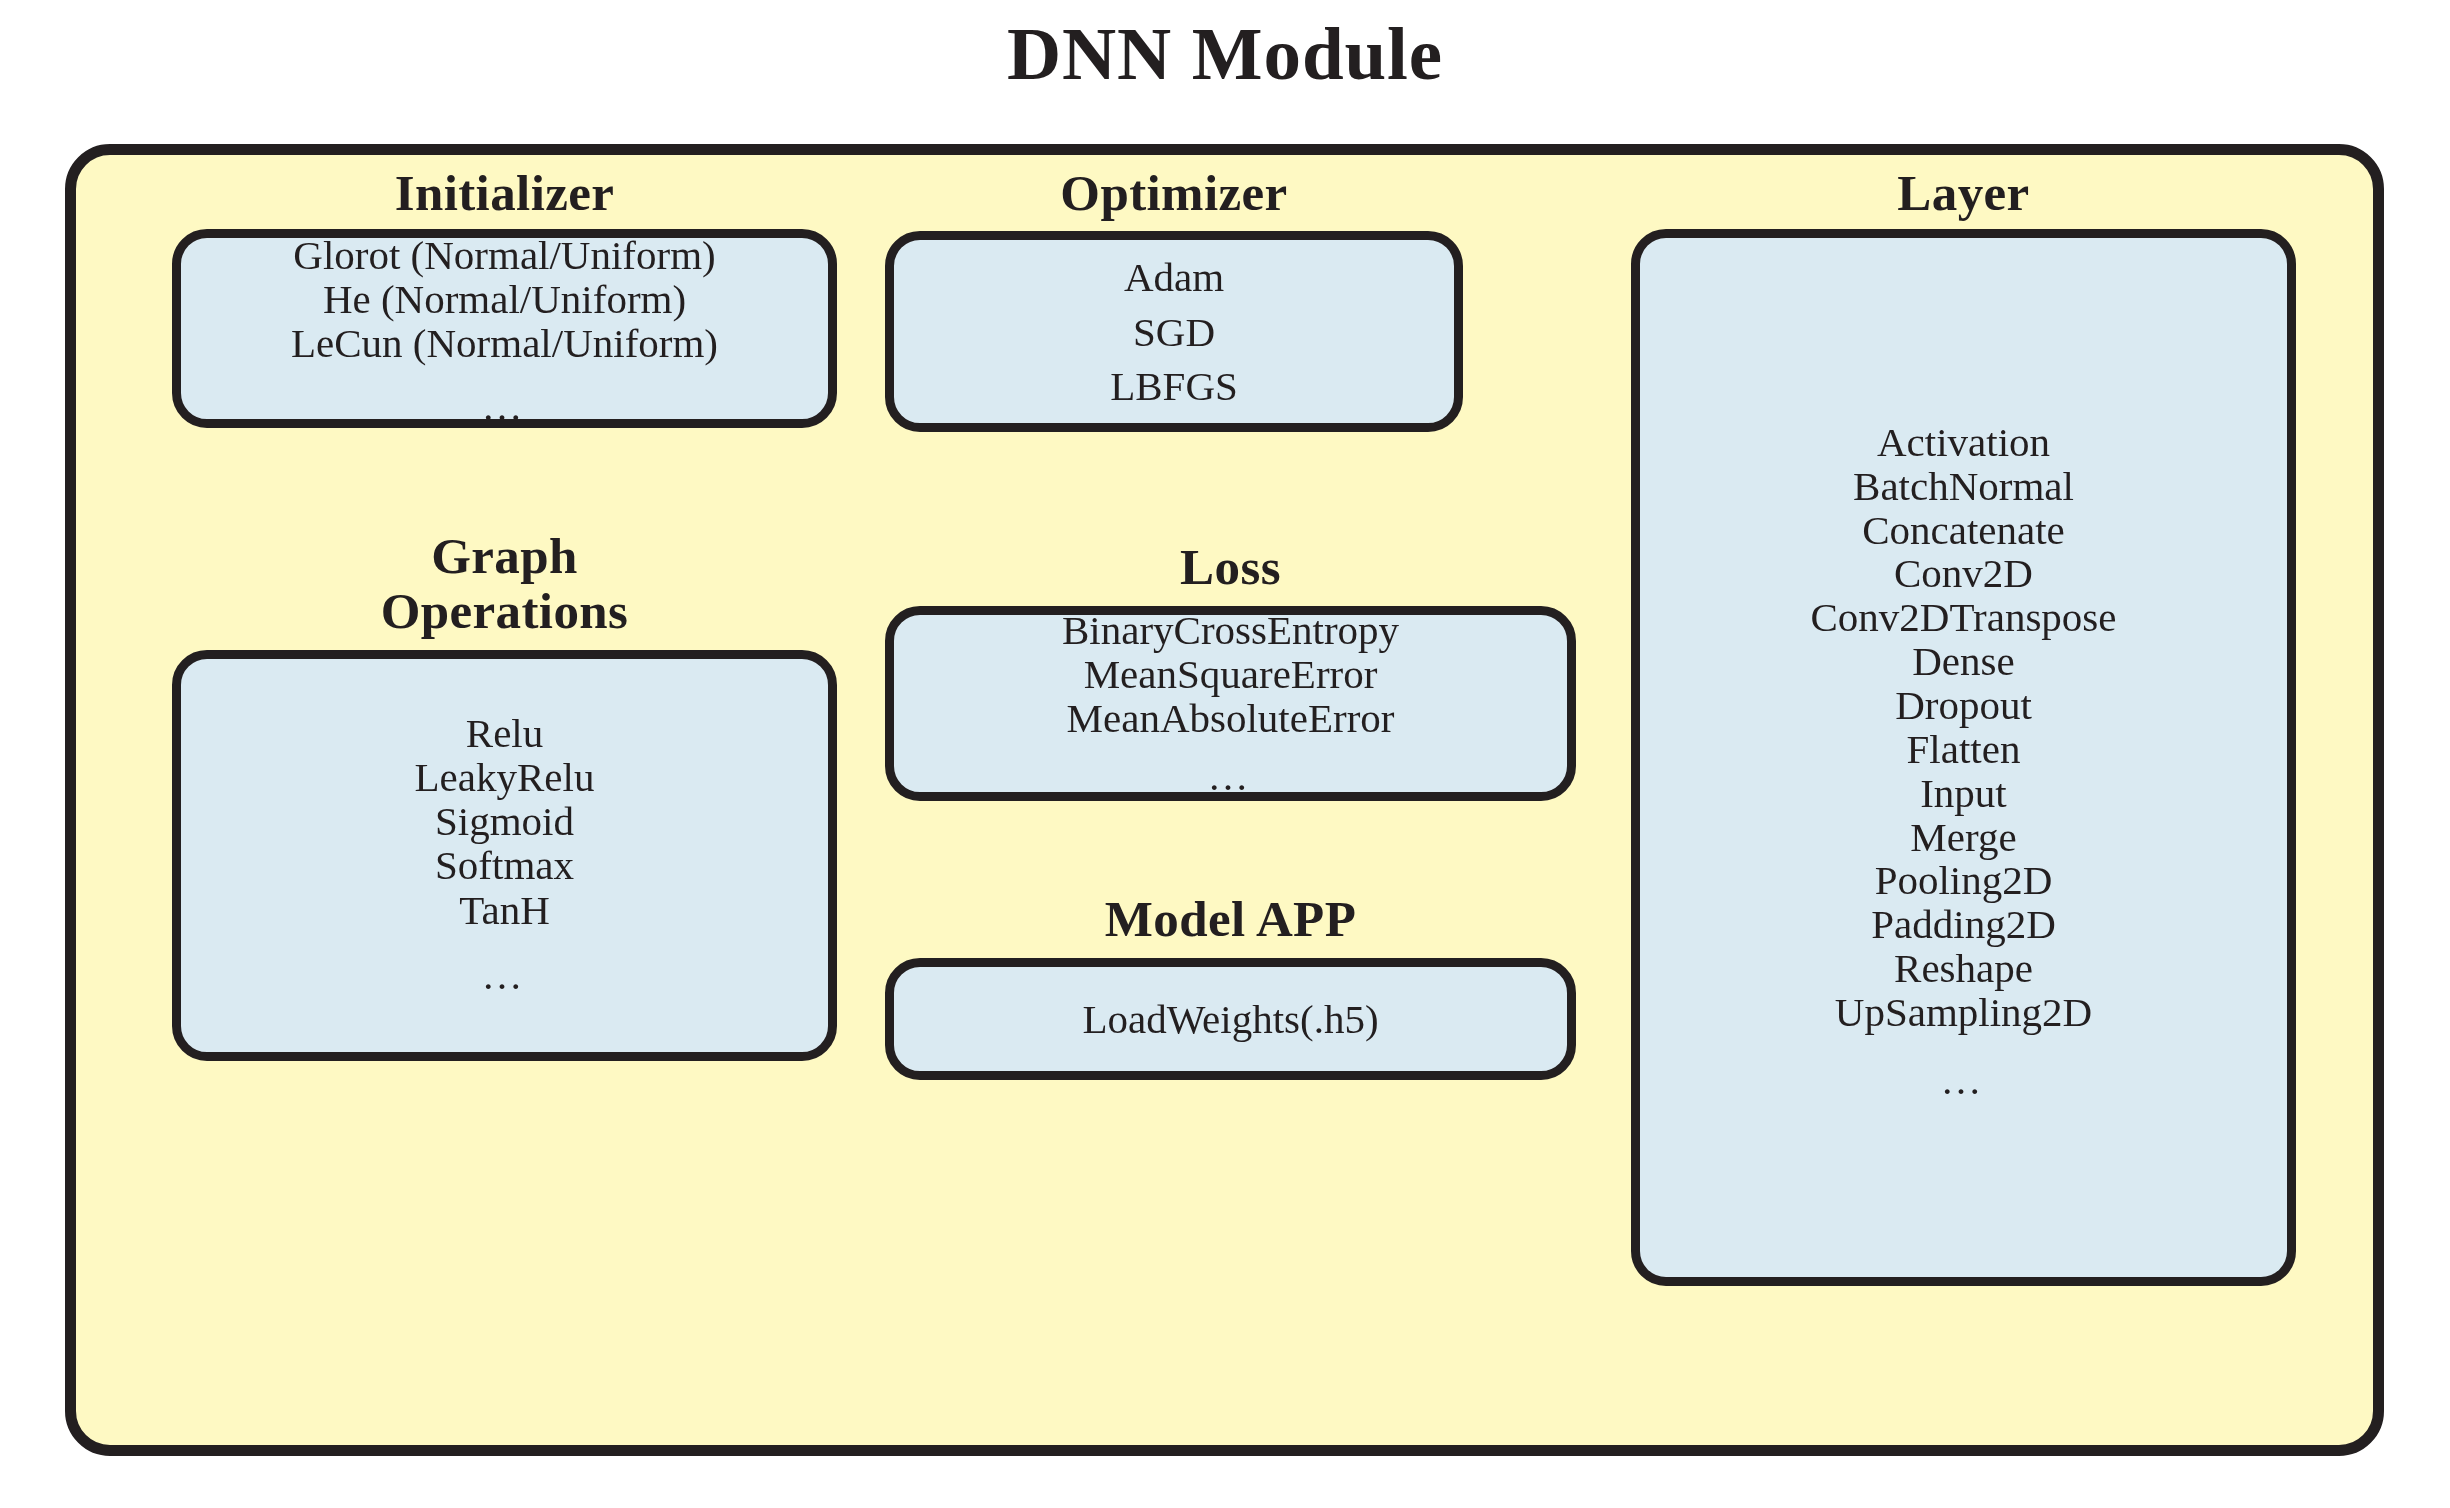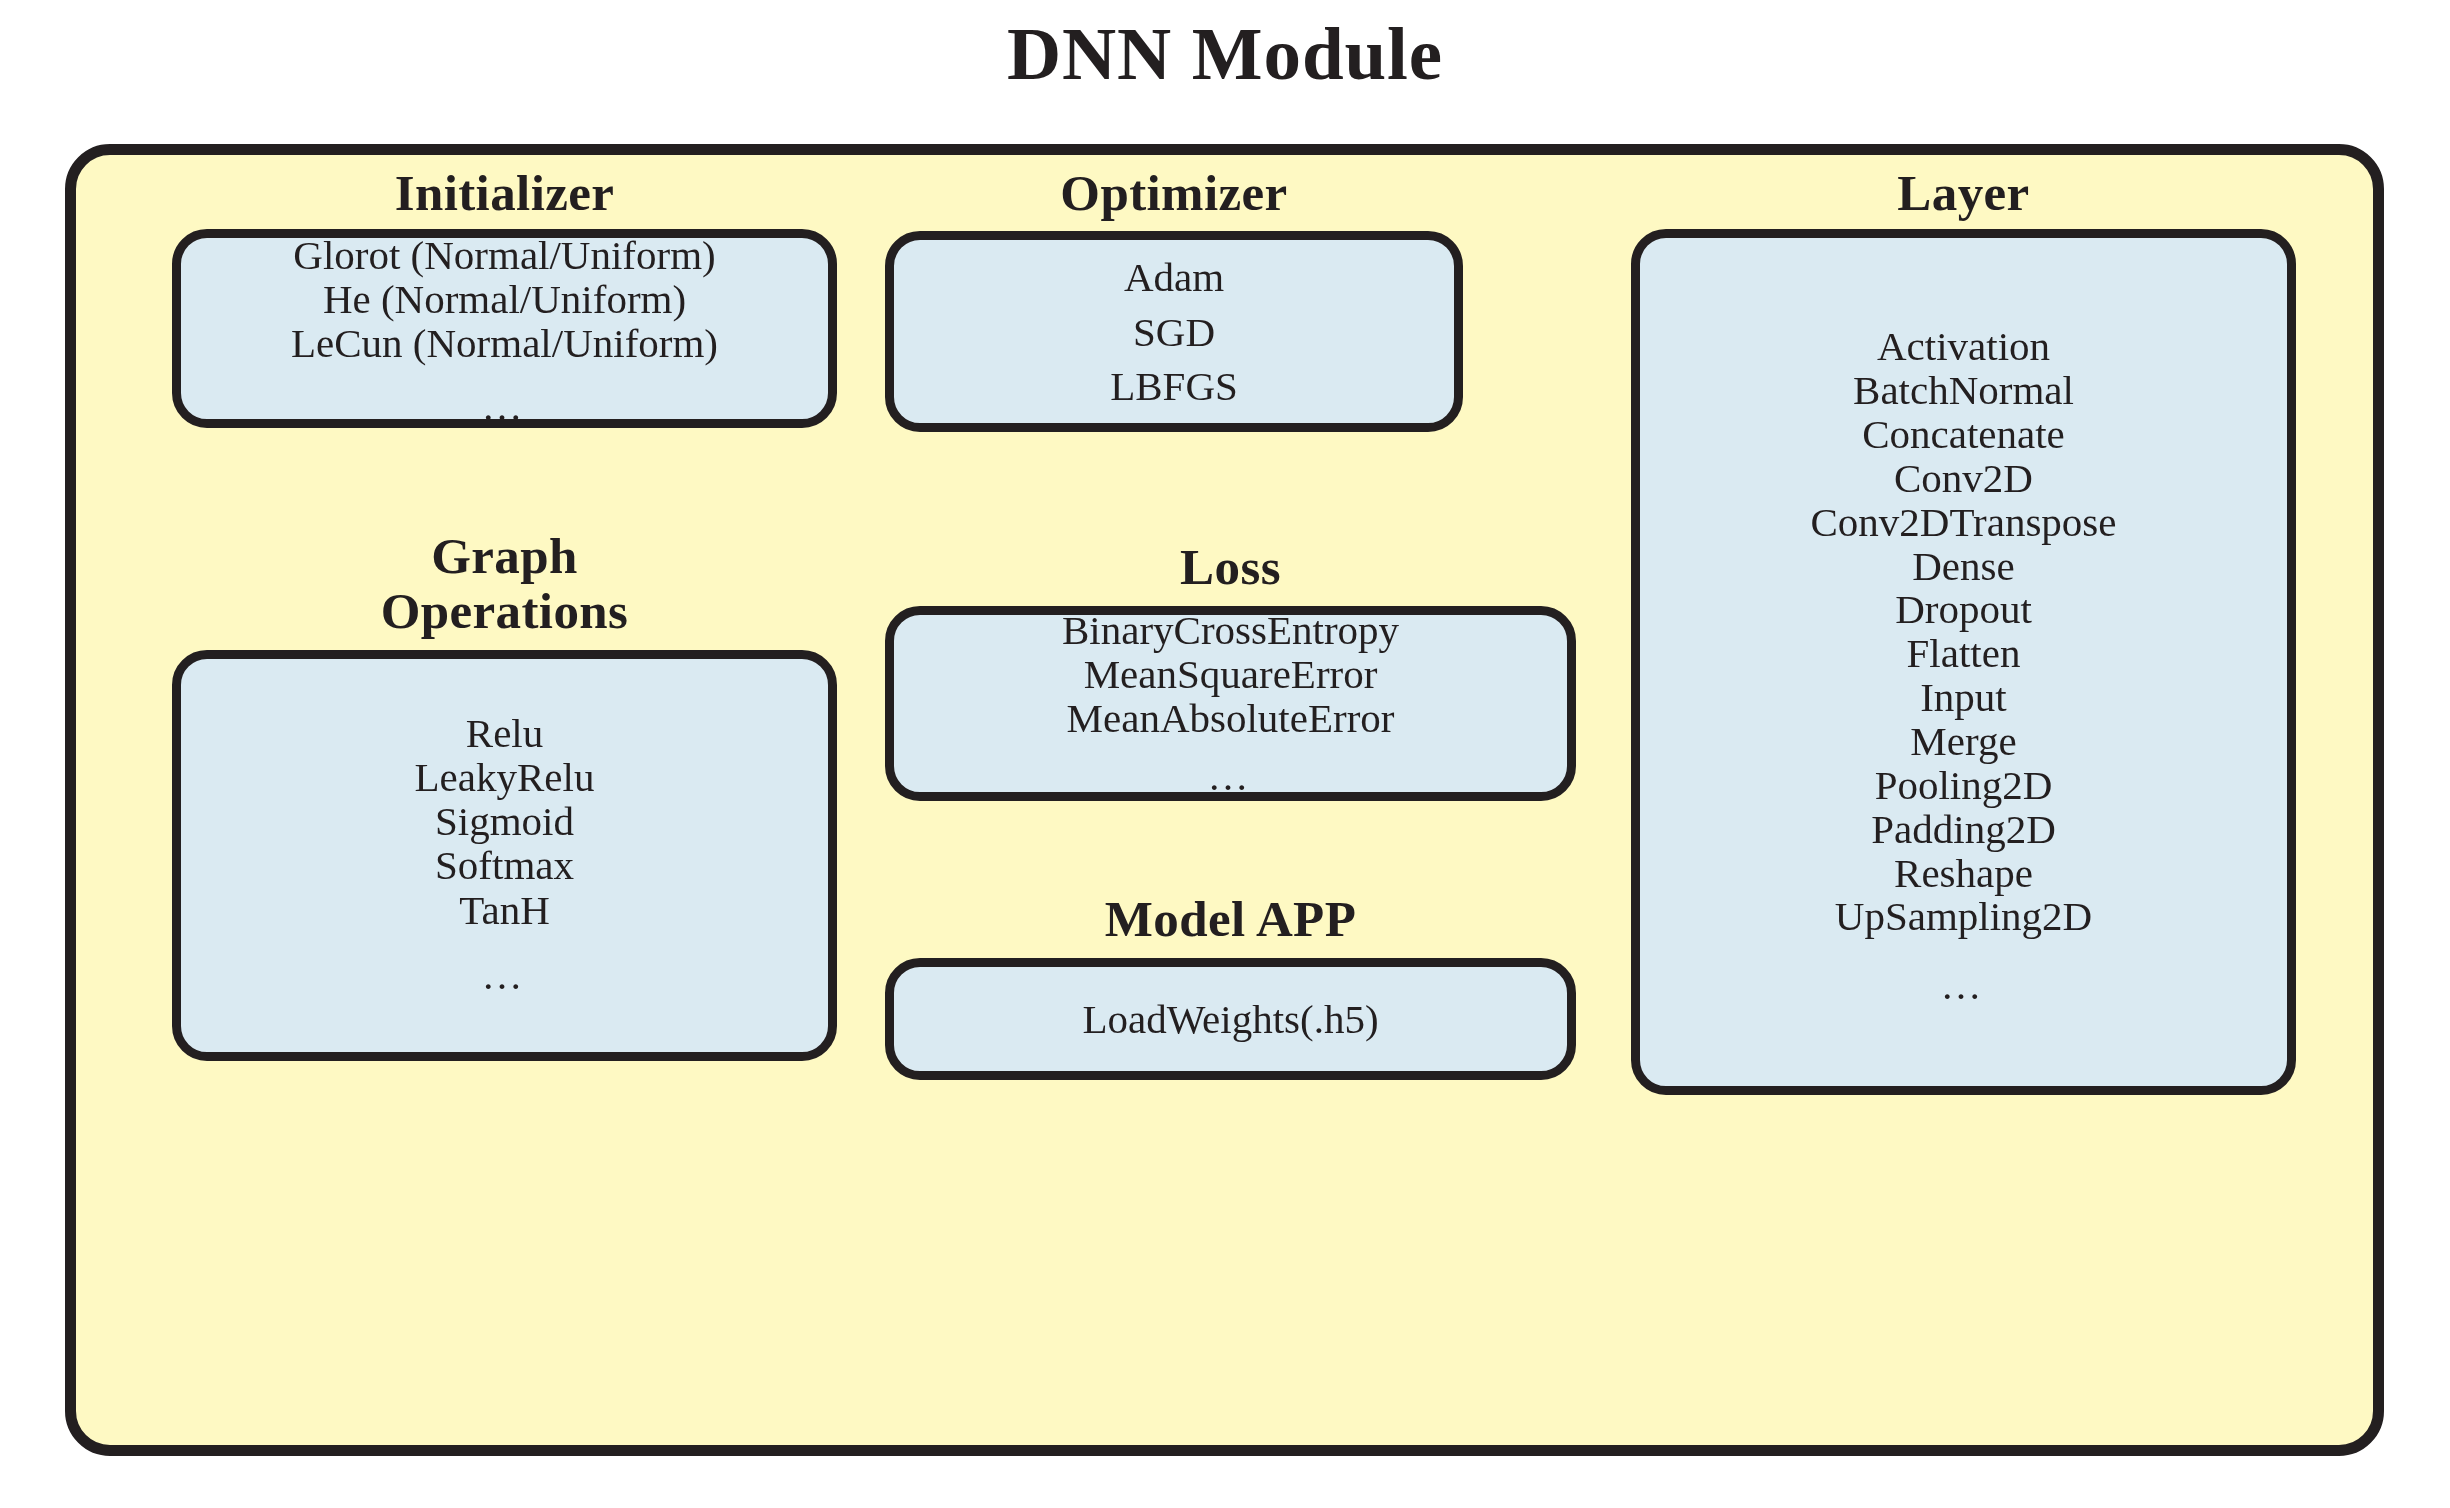--- a/index.html
+++ b/index.html
@@ -119,21 +119,21 @@
   #group-loss .item-list li.ellipsis { margin-top: 15.7px; }
 
   
   #group-modelapp { position: absolute; left: 0; top: 737px; width: 691px; }
   #group-modelapp .group-heading { margin-bottom: 10.5px; }
   #group-modelapp .group-box { height: 122px; }
 
   
   #group-layer { position: absolute; left: 0; top: 10.5px; width: 665px; }
   #group-layer .group-heading { margin-bottom: 8.7px; }
-  #group-layer .group-box { height: 866px; padding: 19px 0 10.5px; }
+  #group-layer .group-box { height: 1057px; padding: 19px 0 10.5px; }
   #group-layer .item-list li { line-height: 1.07; }
   #group-layer .item-list li.ellipsis { margin-top: 24.5px; }
 </style>
 </head>
 <body>
 
 <div class="page-title">DNN Module</div>
 
 <div class="module-container">
 

